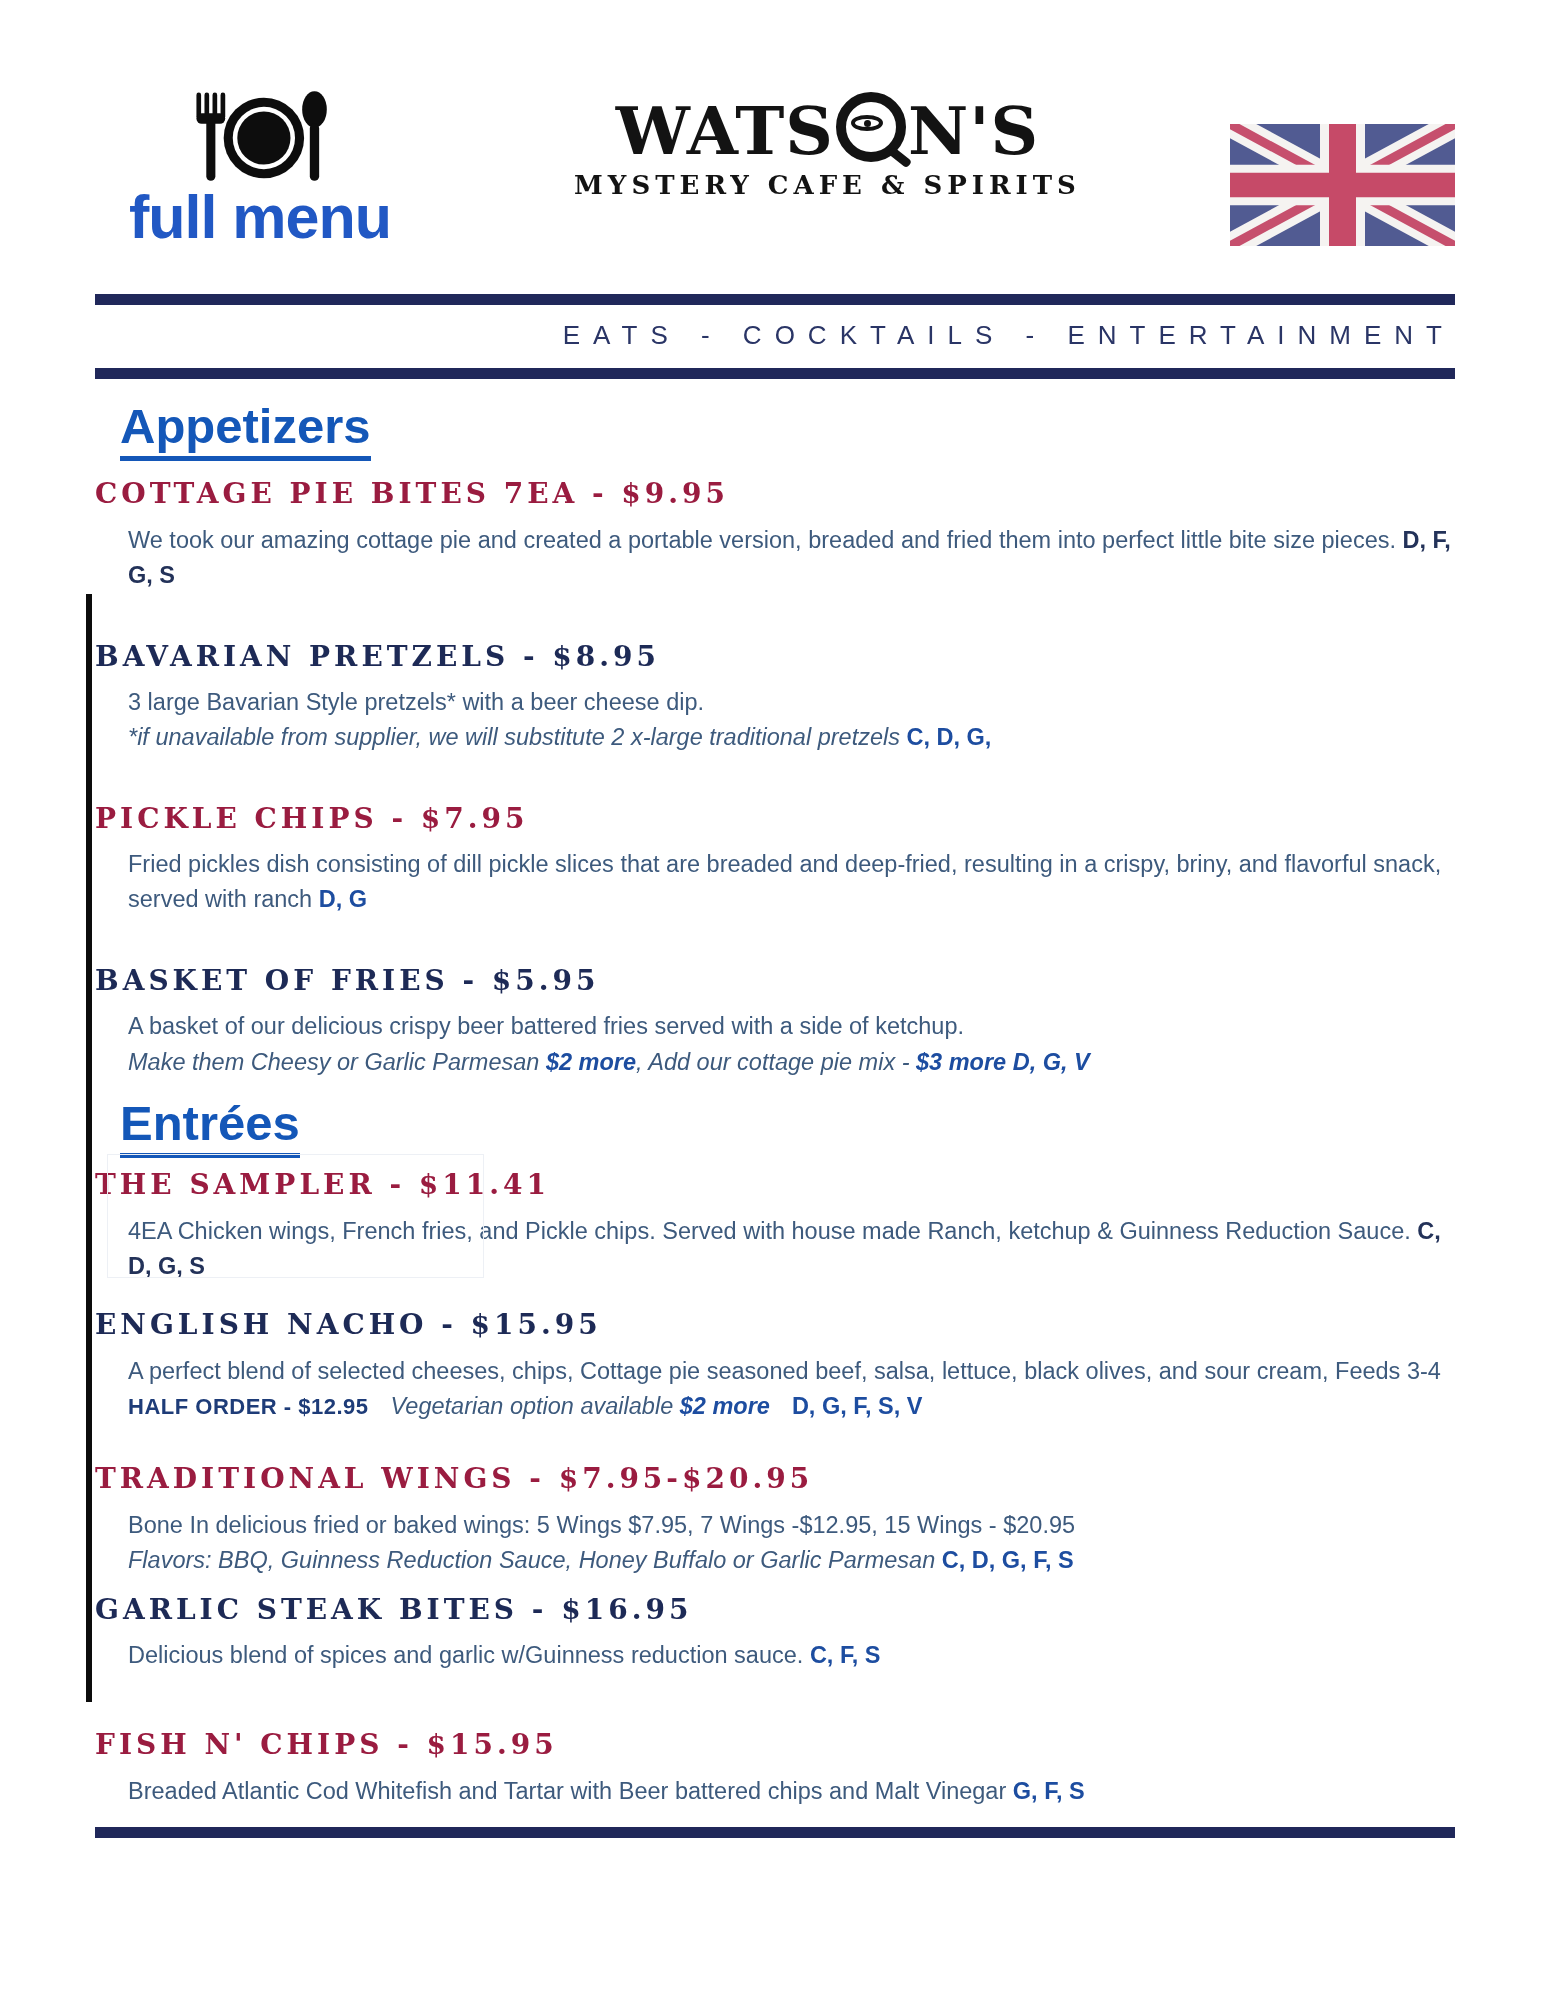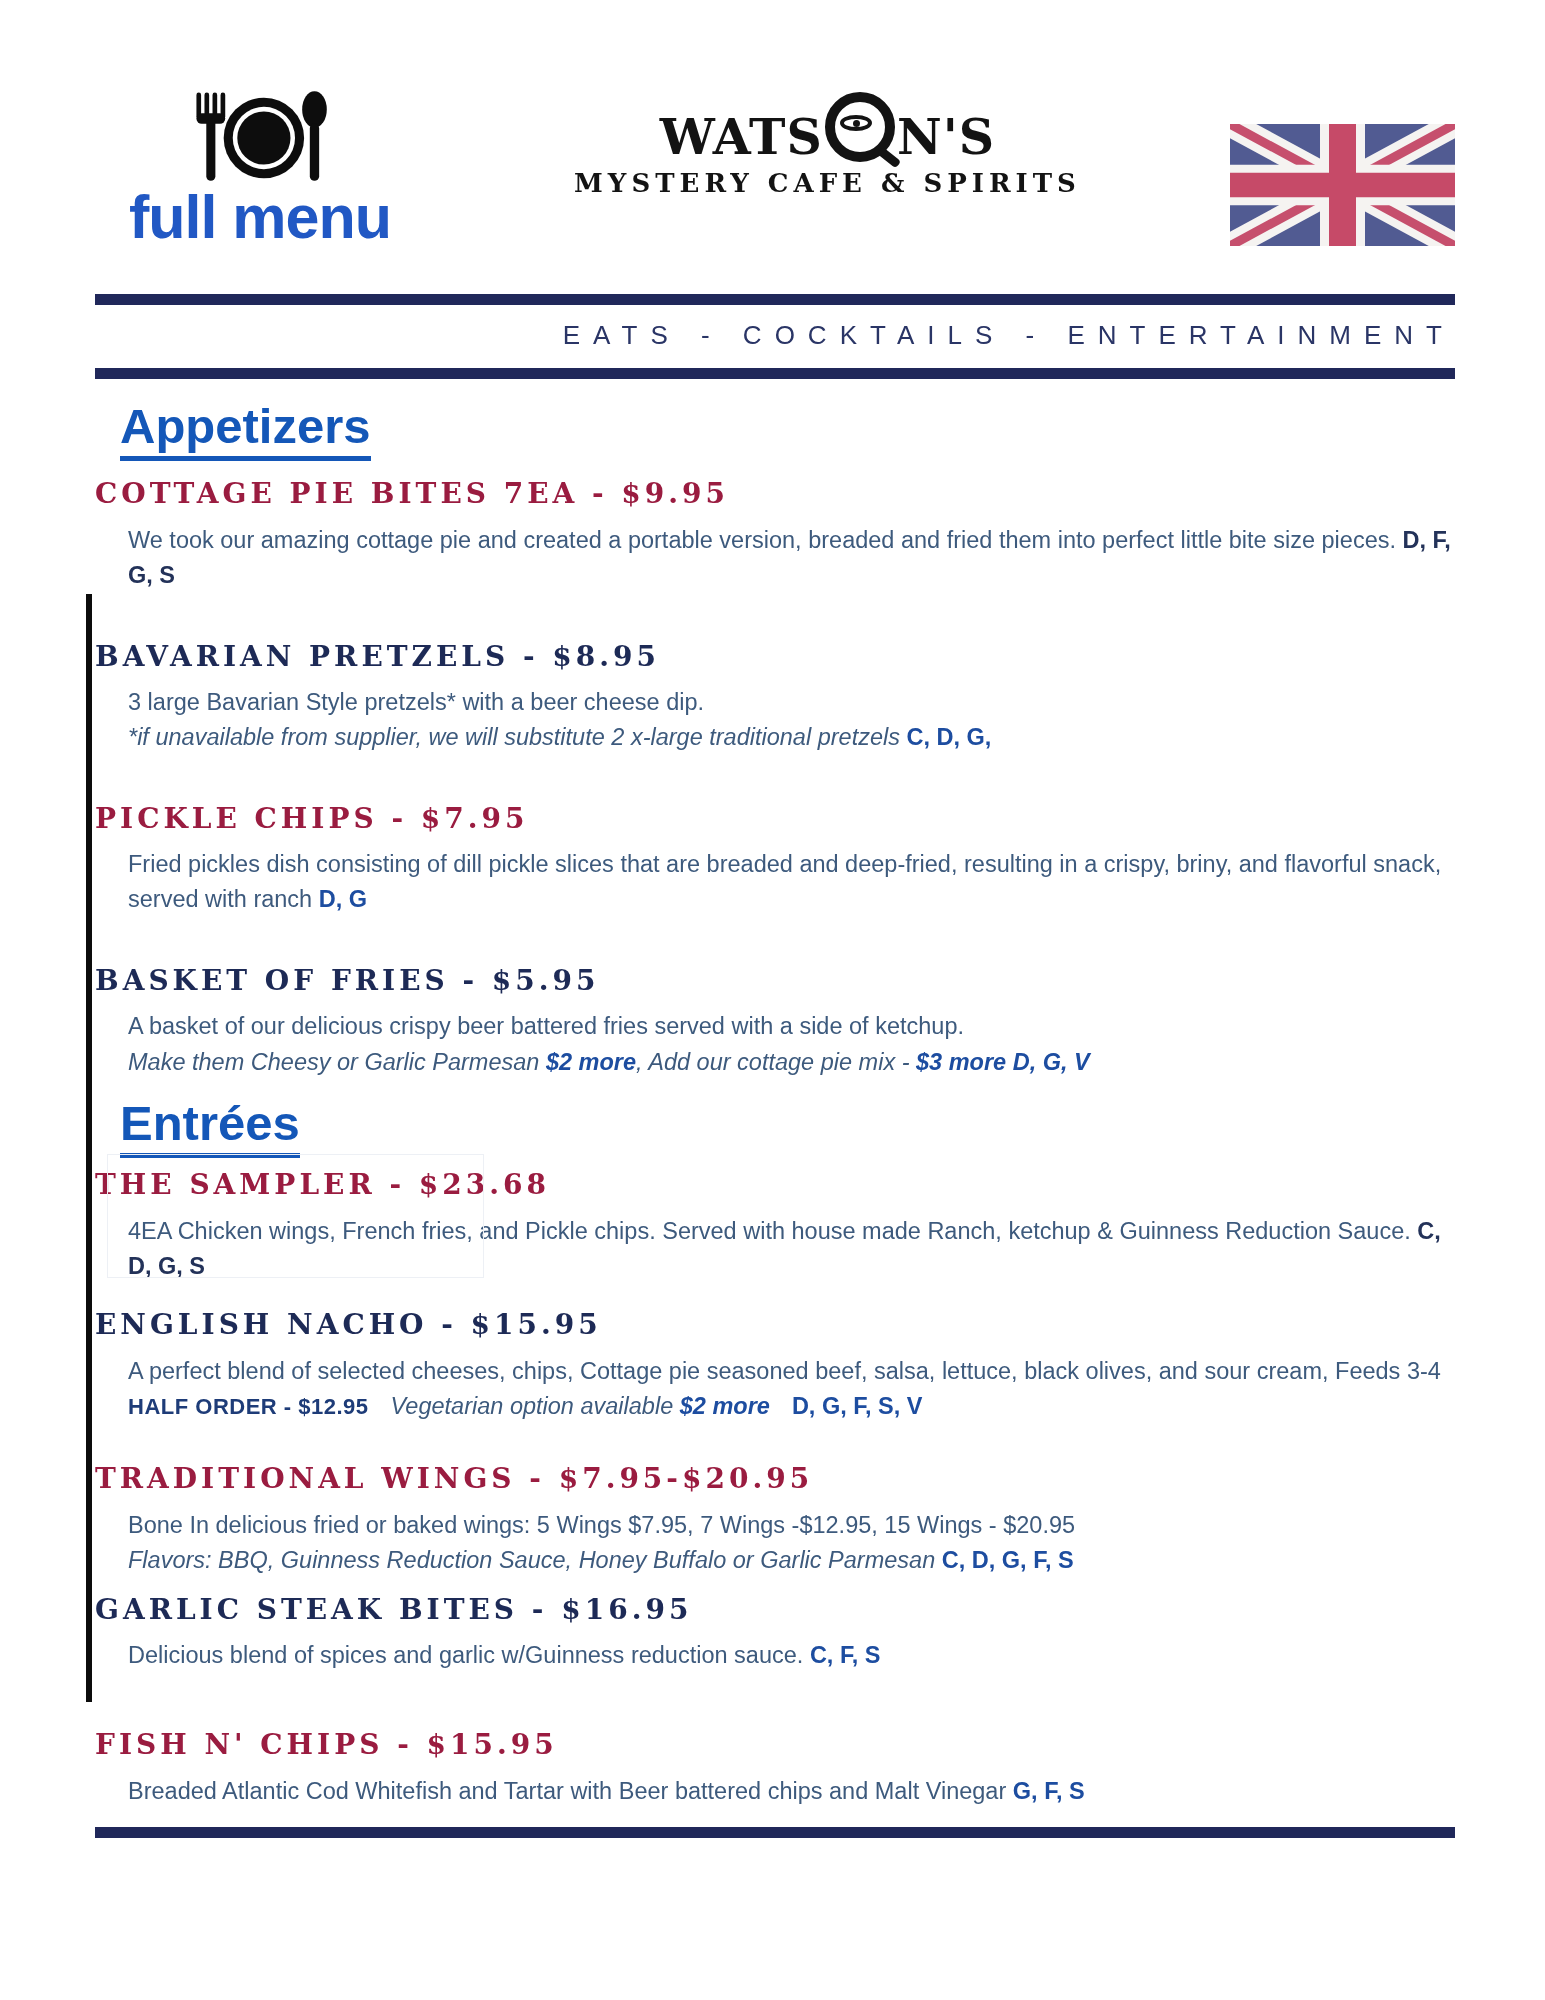--- a/index.html
+++ b/index.html
@@ -17,21 +17,21 @@
   header{display:flex;align-items:flex-start;justify-content:space-between;height:178px;}
   .logo-left{width:330px;text-align:center;padding-top:4px;}
   .logo-left svg{display:block;margin:0 auto;}
   .full-menu-text{
     font-size:61px;font-weight:bold;color:#2158c4;
     letter-spacing:-1px;margin-top:-4px;
   }
   .logo-center{flex:1;text-align:center;padding-top:6px;}
   .wordmark{
     font-family:"DejaVu Serif", serif;font-weight:bold;color:#131313;
-    font-size:49px;line-height:1;letter-spacing:1px;white-space:nowrap;
+    font-size:66px;line-height:1;letter-spacing:1px;white-space:nowrap;
   }
   .eyeO{
     display:inline-block;width:50px;height:50px;border:10px solid #131313;
     border-radius:50%;position:relative;vertical-align:-8px;margin:0 2px;
   }
   .eyeO .eye{
     position:absolute;left:5px;top:13px;width:32px;height:16px;
     border:4px solid #131313;border-radius:50%;box-sizing:border-box;
   }
   .eyeO .pupil{
@@ -172,21 +172,21 @@
     <p class="desc mb-0"><span>A basket of our delicious crispy beer battered fries served with a side of ketchup.</span></p>
     <p class="desc"><span class="it">Make them Cheesy or Garlic Parmesan </span><span class="bib">$2 more</span><span class="it">,  Add our cottage pie mix - </span><span class="bib">$3 more D, G, V</span></p>
   </div>
 
   <div>
     <h1 class="sec sec-entrees">Entrées</h1>
   </div>
 
   <div class="item mb-md">
     <div class="faint-box"></div>
-    <div class="item-name maroon">THE SAMPLER - $23.68</div>
+    <div class="item-name maroon">THE SAMPLER - $11.41</div>
     <p class="desc"><span>4EA Chicken wings, French fries, and Pickle chips. Served with house made Ranch, ketchup &amp; Guinness Reduction Sauce. </span><span class="al">C, D, G, S</span></p>
   </div>
 
   <div class="item mb-lg">
     <div class="item-name navy">ENGLISH NACHO - $15.95</div>
     <p class="desc mb-0"><span>A perfect blend of selected cheeses, chips, Cottage pie seasoned beef, salsa, lettuce, black olives, and  sour cream, Feeds 3-4</span></p>
     <p class="desc"><span class="half">HALF ORDER - $12.95</span><span class="gap"></span><span class="it">Vegetarian option available </span><span class="bib">$2 more</span><span class="gap"></span><span class="alb">D, G, F, S, V</span></p>
   </div>
 
   <div class="item mb-sm">

